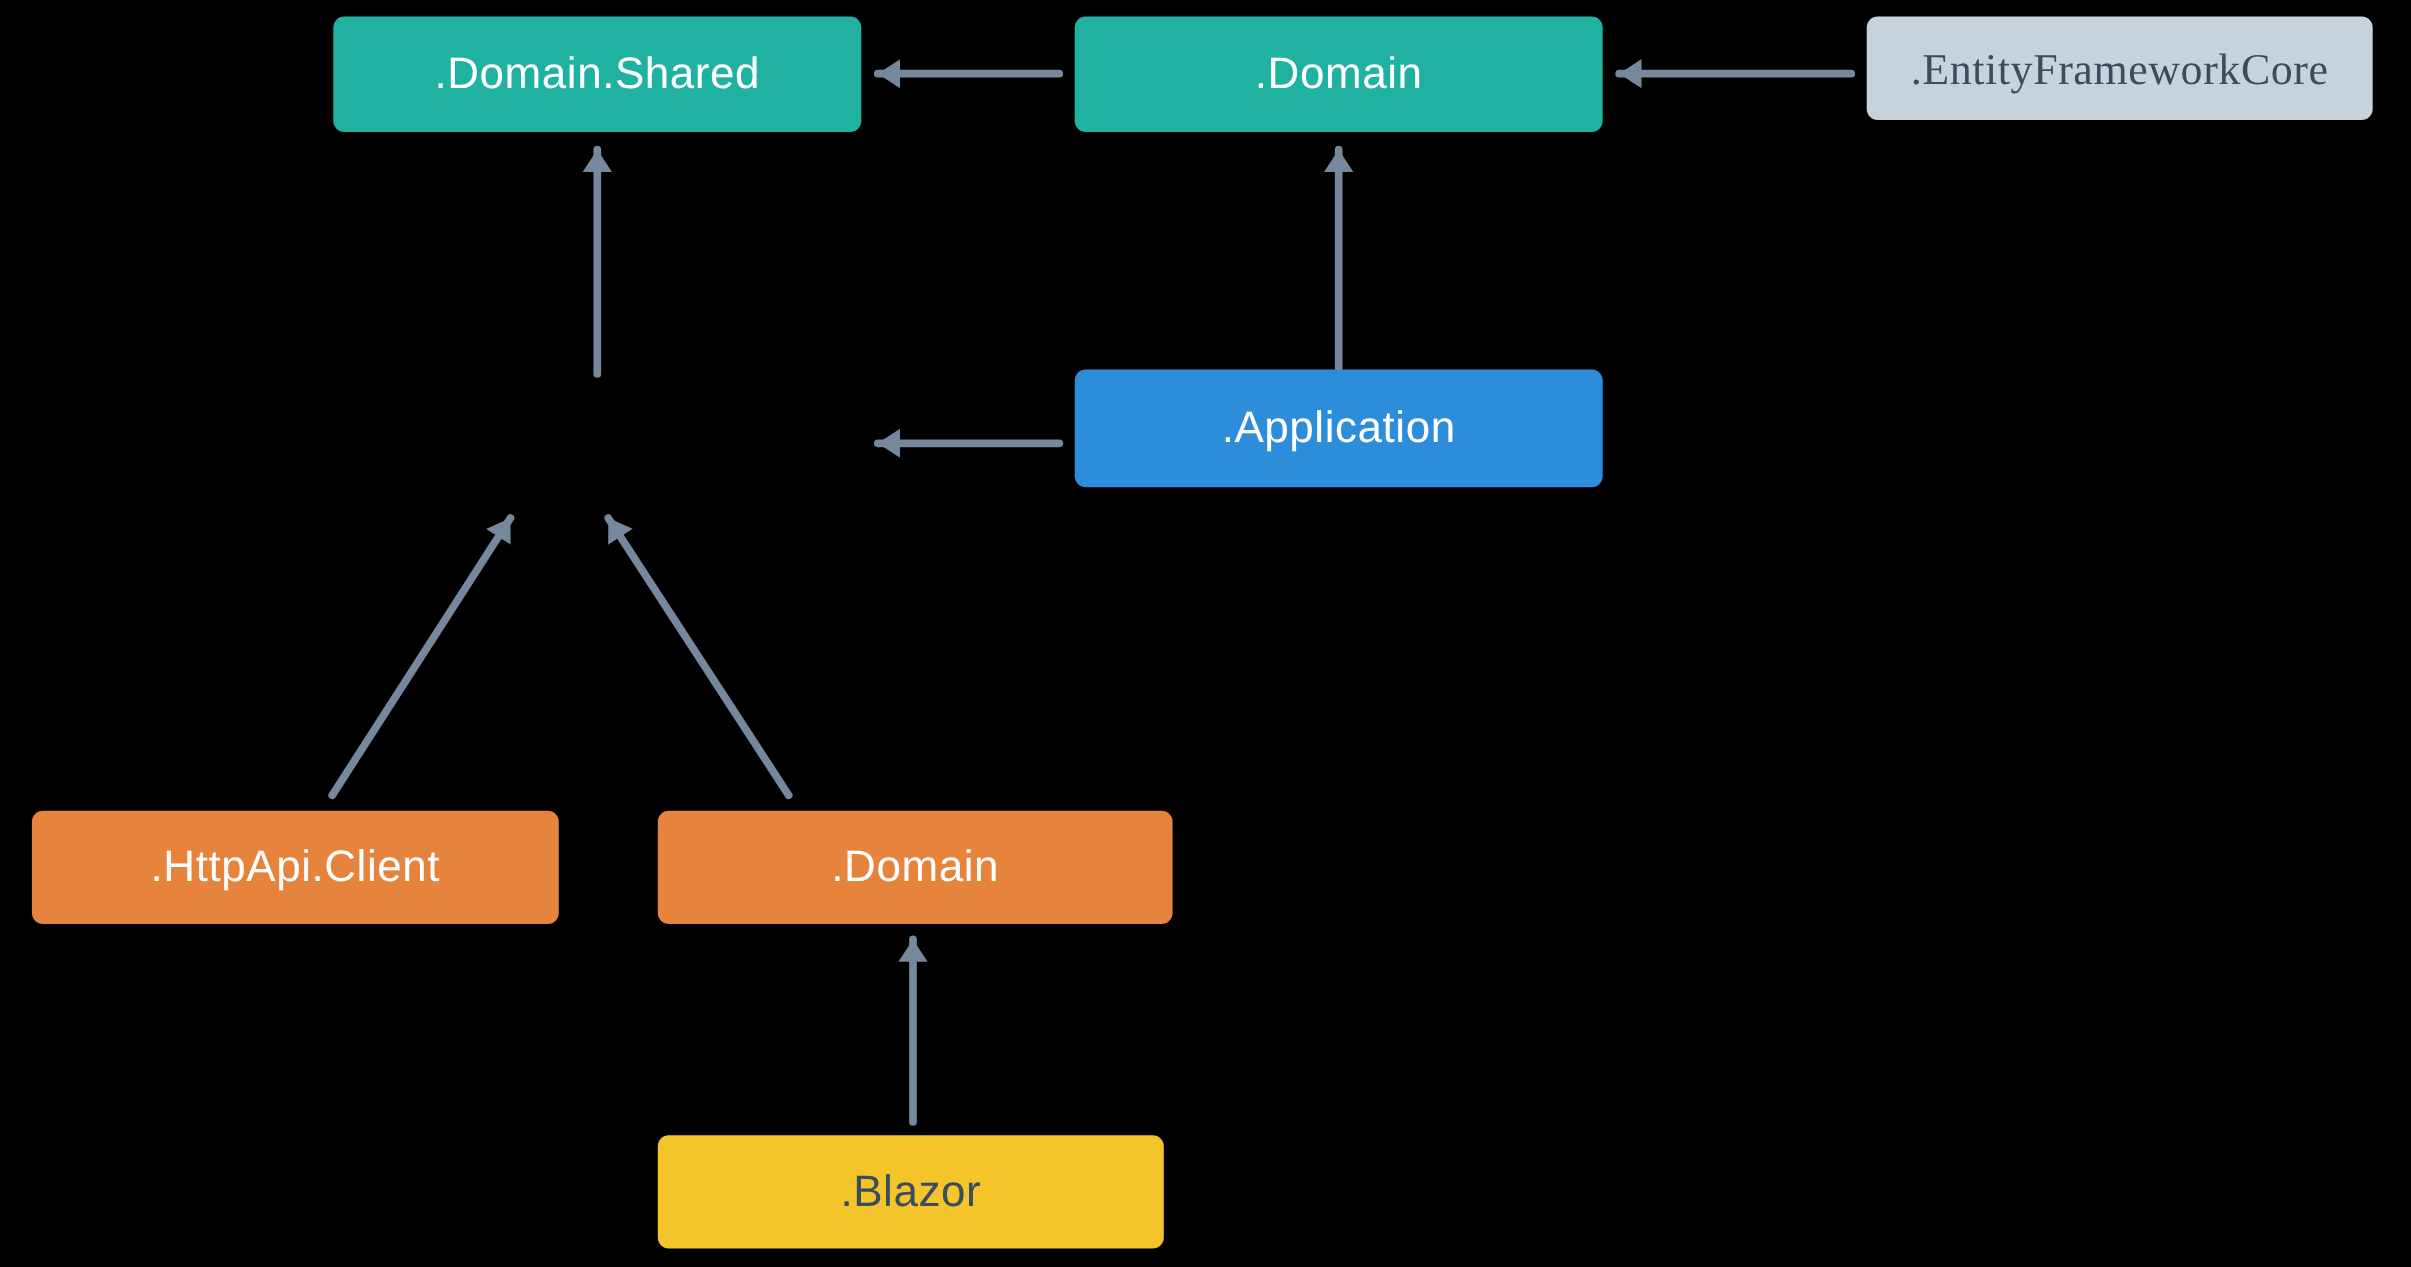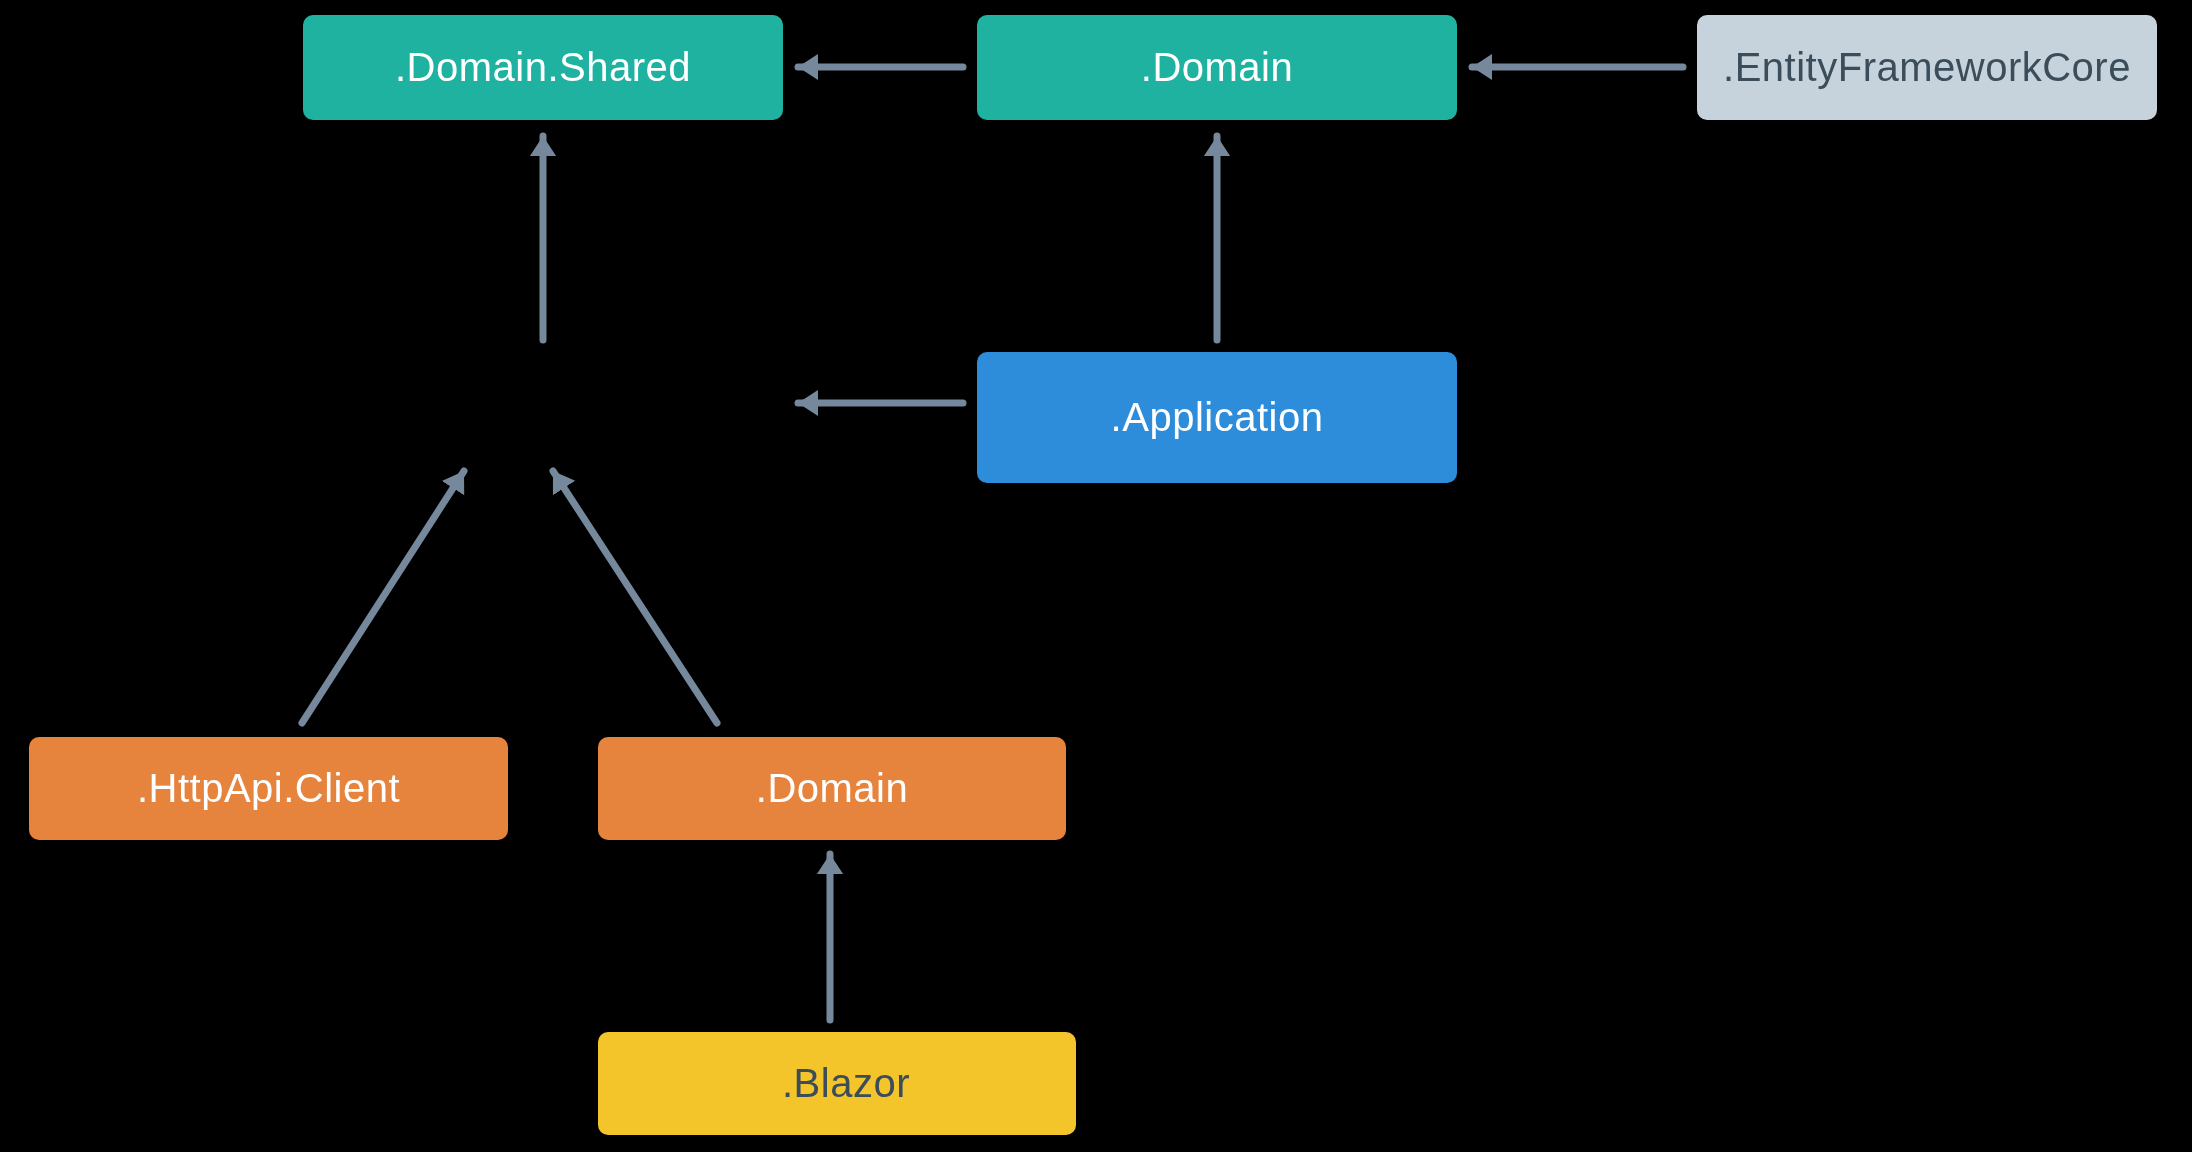--- a/index.html
+++ b/index.html
@@ -13,23 +13,23 @@
   .node{
     position:absolute;
     display:flex;align-items:center;justify-content:center;
     border-radius:10px;
     font-size:40px;
     letter-spacing:0.5px;
     white-space:nowrap;
   }
   #n-domain-shared   {left:303px;  top:15px;   width:480px; height:105px;}
   #n-domain          {left:977px;  top:15px;   width:480px; height:105px;}
-  #n-efcore          {left:1697px; top:15px;   width:460px; height:105px;}
+  #n-efcore          {left:1697px; top:15px;   width:460px; height:94px;font-family:Liberation Serif, serif;}
   #n-app-contracts   {left:303px;  top:352px;  width:480px; height:103px;}
-  #n-application     {left:977px;  top:352px;  width:480px; height:131px;}
+  #n-application     {left:977px;  top:336px;  width:480px; height:107px;}
   #n-httpapi-client  {left:16px;   top:737px;  width:479px; height:103px;}
   #n-httpapi         {left:598px;  top:737px;  width:468px; height:103px;}
   #n-blazor          {left:598px;  top:1032px; width:460px; height:103px;}
   line.edge{stroke-width:7;stroke-linecap:round;}
 </style>
 </head>
 <body>
 
 <div class="canvas" style="background: rgb(0, 0, 0);">
 
@@ -48,15 +48,15 @@
     <line class="edge" x1="717" y1="723" x2="553" y2="471" marker-end="url(#ah)" stroke="#76899C"></line>
     <line class="edge" x1="830" y1="1020" x2="830" y2="854" marker-end="url(#ah)" stroke="#76899C"></line>
   </svg>
 
   <div class="node" id="n-domain" style="background: rgb(31, 178, 161); color: rgb(255, 255, 255);">.Domain</div>
   <div class="node" id="n-domain-shared" style="background: rgb(31, 178, 161); color: rgb(255, 255, 255);">.Domain.Shared</div>
   <div class="node" id="n-efcore" style="background: rgb(199, 211, 220); color: rgb(59, 77, 91);">.EntityFrameworkCore</div>
   <div class="node" id="n-application" style="background: rgb(46, 141, 219); color: rgb(255, 255, 255);">.Application</div>
   <div class="node" id="n-httpapi-client" style="background: rgb(230, 131, 61); color: rgb(255, 255, 255); margin-left: 13px;">.HttpApi.Client</div>
   <div class="node" id="n-httpapi" style="background: rgb(230, 131, 61); color: rgb(255, 255, 255);">.Domain</div>
-  <div class="node" id="n-blazor" style="background: rgb(244, 197, 43); color: rgb(59, 77, 91); padding-left: 18px;">.Blazor</div>
+  <div class="node" id="n-blazor" style="background: rgb(244, 197, 43); color: rgb(59, 77, 91);">.Blazor</div>
 
 </div>
 
 </body></html>

